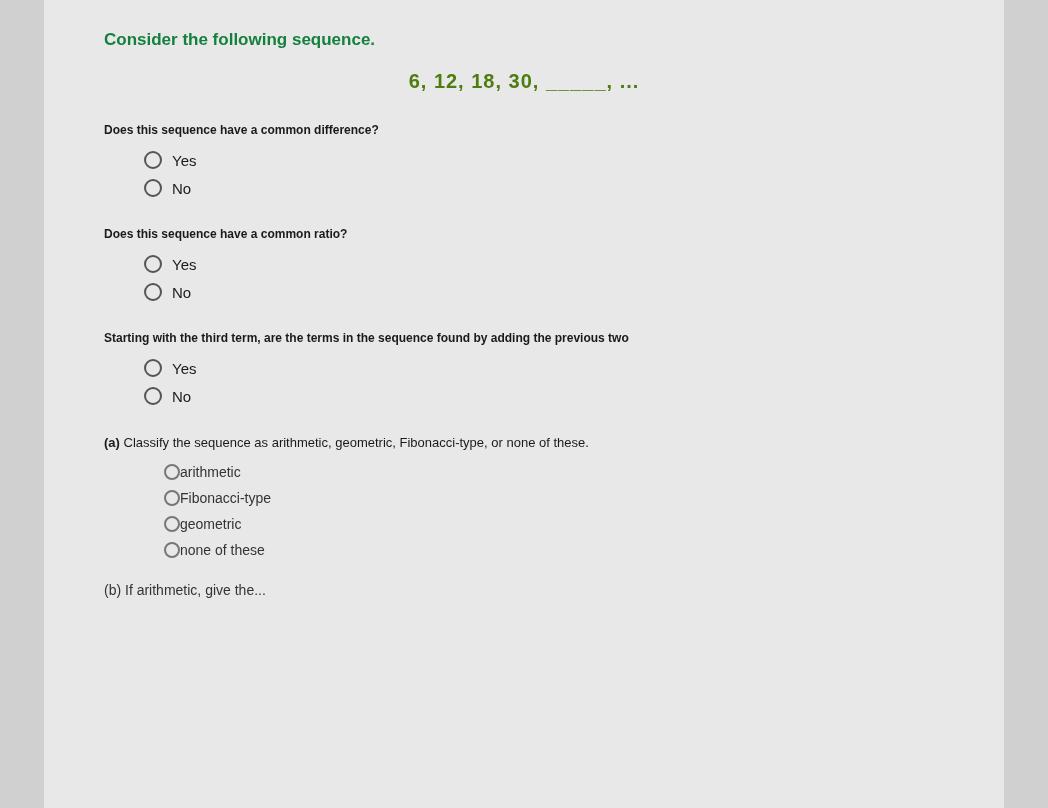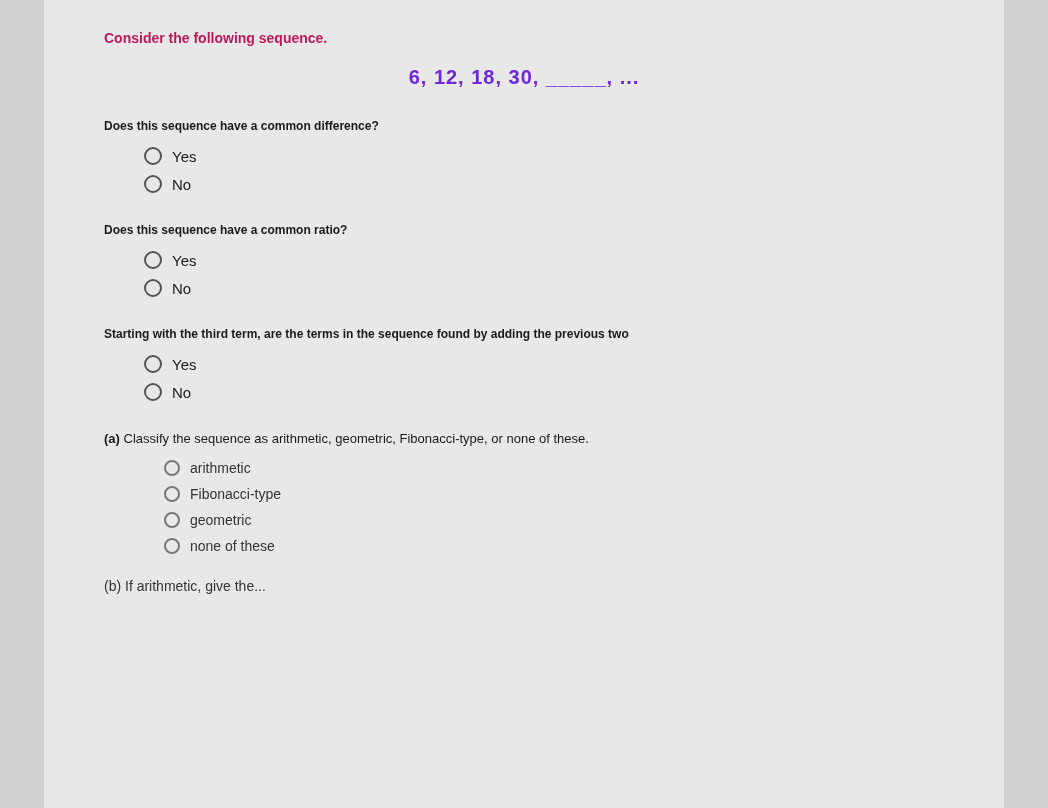--- a/index.html
+++ b/index.html
@@ -19,31 +19,31 @@
 
     .page-container {
       background-color: #e8e8e8;
       width: 960px;
       min-height: 808px;
       padding: 30px 60px 40px 60px;
       margin: 0 auto;
     }
 
     .question-title {
-      font-size: 14px;
-      font-weight: bold;
-      color: #be185d;
+      font-size: 17px;
+      font-weight: bold;
+      color: #15803d;
       margin-bottom: 20px;
     }
 
     .sequence-display {
       text-align: center;
       font-size: 20px;
       font-weight: bold;
-      color: #6d28d9;
+      color: #4d7c0f;
       margin-bottom: 30px;
       letter-spacing: 1px;
     }
 
     .sub-question {
       font-size: 12px;
       font-weight: bold;
       color: #1a1a1a;
       margin-bottom: 14px;
     }
@@ -91,21 +91,20 @@
 
     .classify-radio-group {
       margin-left: 60px;
       margin-bottom: 20px;
     }
 
     .classify-radio-option {
       display: flex;
       align-items: flex-start;
       margin-bottom: 10px;
-      gap: 10px;
       cursor: pointer;
     }
 
     .classify-radio-circle {
       width: 16px;
       height: 16px;
       border-radius: 50%;
       border: 2px solid #777;
       background: transparent;
       flex-shrink: 0;

